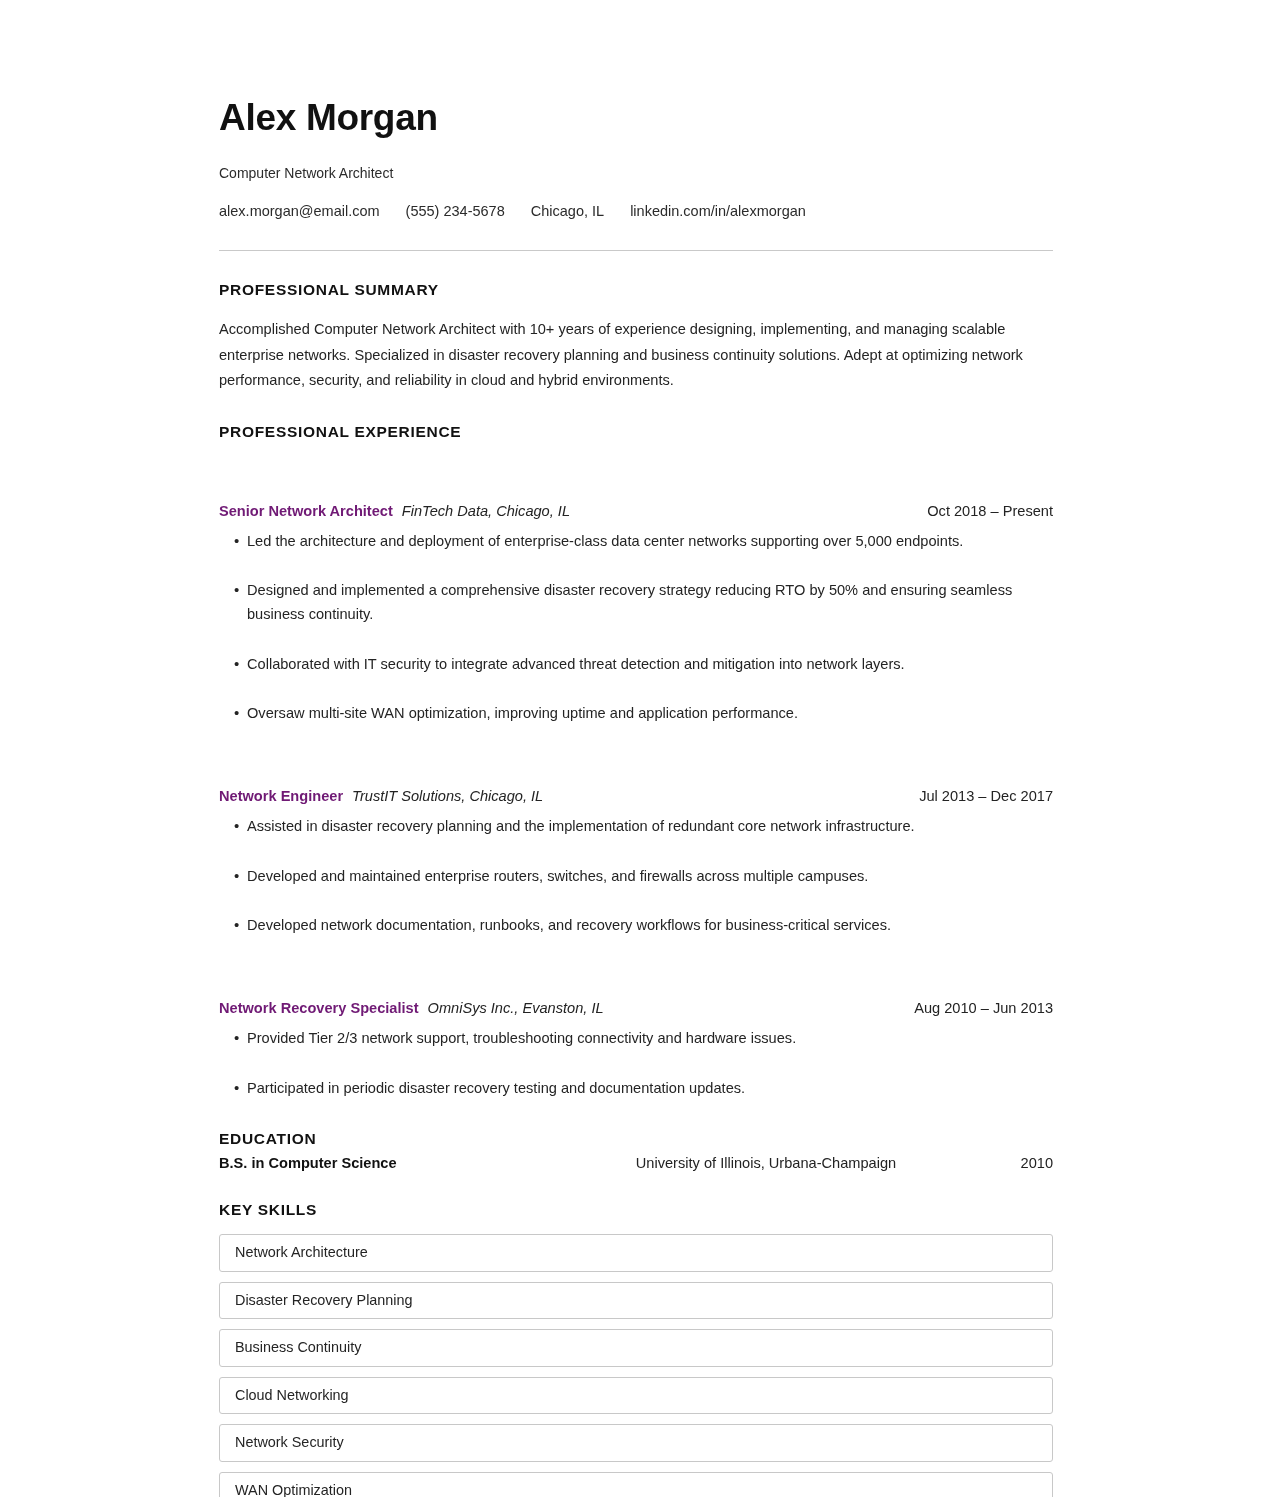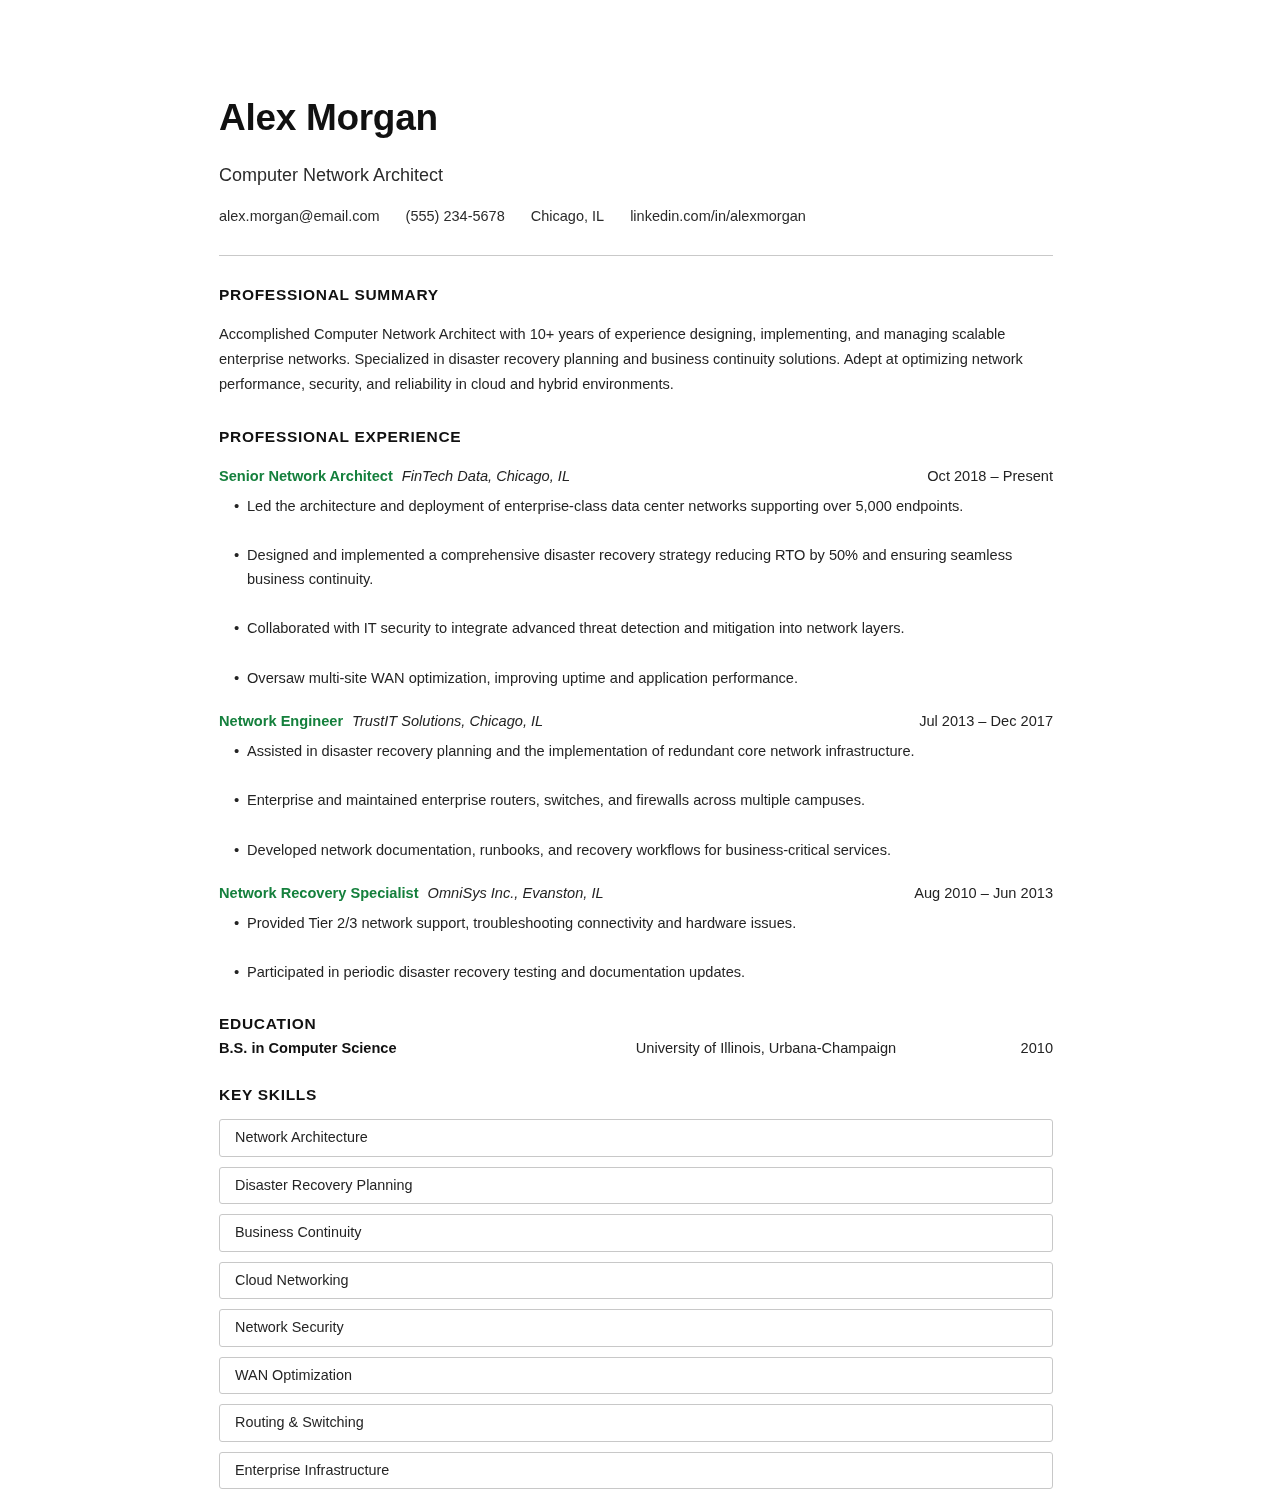--- a/index.html
+++ b/index.html
@@ -33,21 +33,21 @@
   
   .name {
     font-size: 37px;
     font-weight: bold;
     letter-spacing: -0.3px;
     line-height: 1.1;
     margin: 0 0 0 0;
     color: #111111;
   }
   .headline {
-    font-size: 18px;
+    font-size: 14px;
     font-weight: normal;
     color: #2b2b2b;
     margin: 26px 0 4px 0;
     line-height: 1.2;
   }
   .contact-line {
     margin: 22px 0 0 0;
     font-size: 14.5px;
     color: #2b2b2b;
     display: flex;
@@ -94,22 +94,23 @@
   }
   .job-head-left {
     display: flex;
     align-items: baseline;
     flex: 1 1 auto;
     min-width: 0;
   }
   .job-title {
     font-size: 14.6px;
     font-weight: bold;
-    color: #15803d;
+    color: #701a75;
     white-space: nowrap;
+    margin-top: 40px;
   }
   .job-company {
     font-size: 14.6px;
     font-style: italic;
     color: #232323;
     margin-left: 9px;
     white-space: nowrap;
   }
   .job-dates {
     font-size: 14.6px;
@@ -259,21 +260,21 @@
       <div class="job">
         <div class="job-head">
           <div class="job-head-left">
             <span class="job-title">Network Engineer</span>
             <span class="job-company">TrustIT Solutions, Chicago, IL</span>
           </div>
           <span class="job-dates">Jul 2013 – Dec 2017</span>
         </div>
         <ul class="bullets">
           <li>Assisted in disaster recovery planning and the implementation of redundant core network infrastructure.</li>
-          <li>Enterprise and maintained enterprise routers, switches, and firewalls across multiple campuses.</li>
+          <li>Developed and maintained enterprise routers, switches, and firewalls across multiple campuses.</li>
           <li>Developed network documentation, runbooks, and recovery workflows for business-critical services.</li>
         </ul>
       </div>
 
       <div class="job">
         <div class="job-head">
           <div class="job-head-left">
             <span class="job-title">Network Recovery Specialist</span>
             <span class="job-company">OmniSys Inc., Evanston, IL</span>
           </div>

